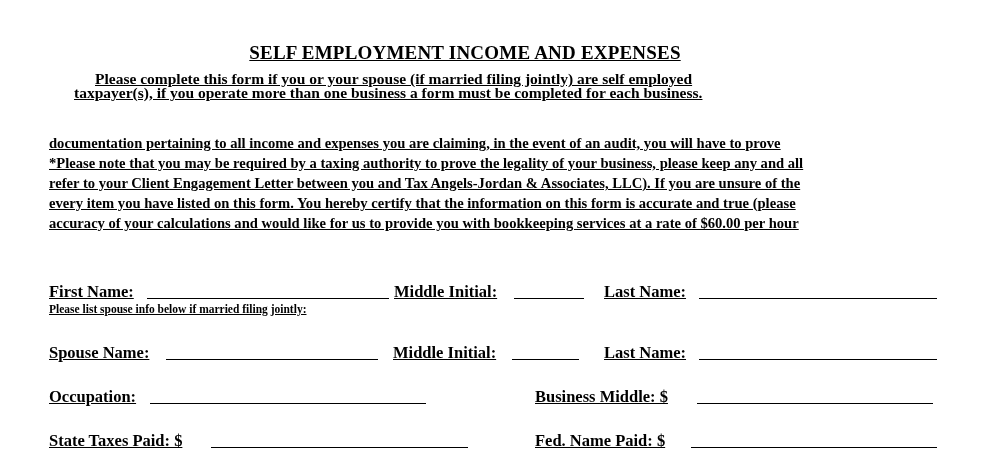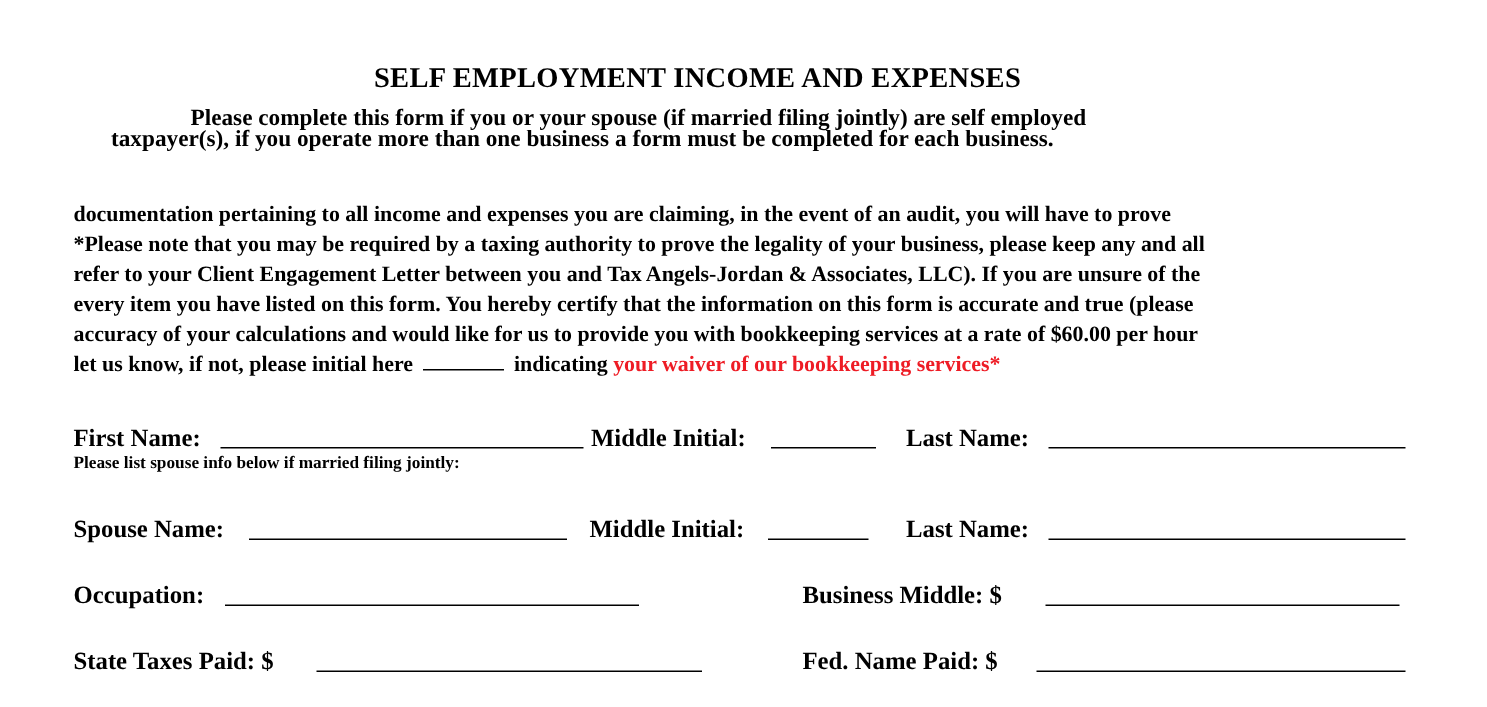--- a/index.html
+++ b/index.html
@@ -9,31 +9,31 @@
   }
   body {
     width: 991px;
     height: 471px;
     position: relative;
     overflow: hidden;
     font-family: "Liberation Serif", "DejaVu Serif", serif;
     color: #000000;
     font-weight: bold;
   }
-  .abs { position: absolute; white-space: nowrap; }
+  .abs { position: absolute; white-space: nowrap; text-decoration: underline; }
   .title {
     left: 0; width: 930px; top: 42px;
     text-align: center;
     font-size: 19px;
     letter-spacing: 0.2px;
   }
   .sub {
     font-size: 15.5px;
   }
-  .sub1 { left: 95px; top: 70px; margin-left: 32px; }
+  .sub1 { left: 95px; top: 70px; }
   .sub2 { left: 74px; top: 84px; }
   .para {
     left: 49px; top: 133px;
     font-size: 14.6px;
     line-height: 20px;
     white-space: normal;
     width: 910px;
   }
   .para .line { display: block; white-space: nowrap; }
   .red { color: #ee1c25; }
@@ -74,26 +74,20 @@
 <div class="abs title">SELF EMPLOYMENT INCOME AND EXPENSES</div>
 <div class="abs sub sub1">Please complete this form if you or your spouse (if married filing jointly) are self employed</div>
 <div class="abs sub sub2">taxpayer(s), if you operate more than one business a form must be completed for each business.</div>
 
 <div class="abs para">
   <span class="line">documentation pertaining to all income and expenses you are claiming, in the event of an audit, you will have to prove</span>
   <span class="line">*Please note that you may be required by a taxing authority to prove the legality of your business, please keep any and all</span>
   <span class="line">refer to your Client Engagement Letter between you and Tax Angels-Jordan &amp; Associates, LLC). If you are unsure of the</span>
   <span class="line">every item you have listed on this form. You hereby certify that the information on this form is accurate and true (please</span>
   <span class="line">accuracy of your calculations and would like for us to provide you with bookkeeping services at a rate of $60.00 per hour</span>
-  <span class="line">
-    <span>let us know, if not, please initial here</span>
-    <span class="blank-inline"></span>
-    <span>indicating</span>
-    <span class="red">your waiver of our bookkeeping services</span><span class="red">*</span>
-  </span>
 </div>
 
 <div class="abs label" style="left:49px; top:282px;">First Name:</div>
 <div class="field-line" style="left:147px; width:242px; top:298px;"></div>
 <input class="field-input" style="left: 149px; width: 238px; top: 282px;" value="">
 
 <div class="abs label" style="left:394px; top:282px;">Middle Initial:</div>
 <div class="field-line" style="left:514px; width:70px; top:298px;"></div>
 <input class="field-input" style="left: 516px; width: 66px; top: 282px;" value="">
 

